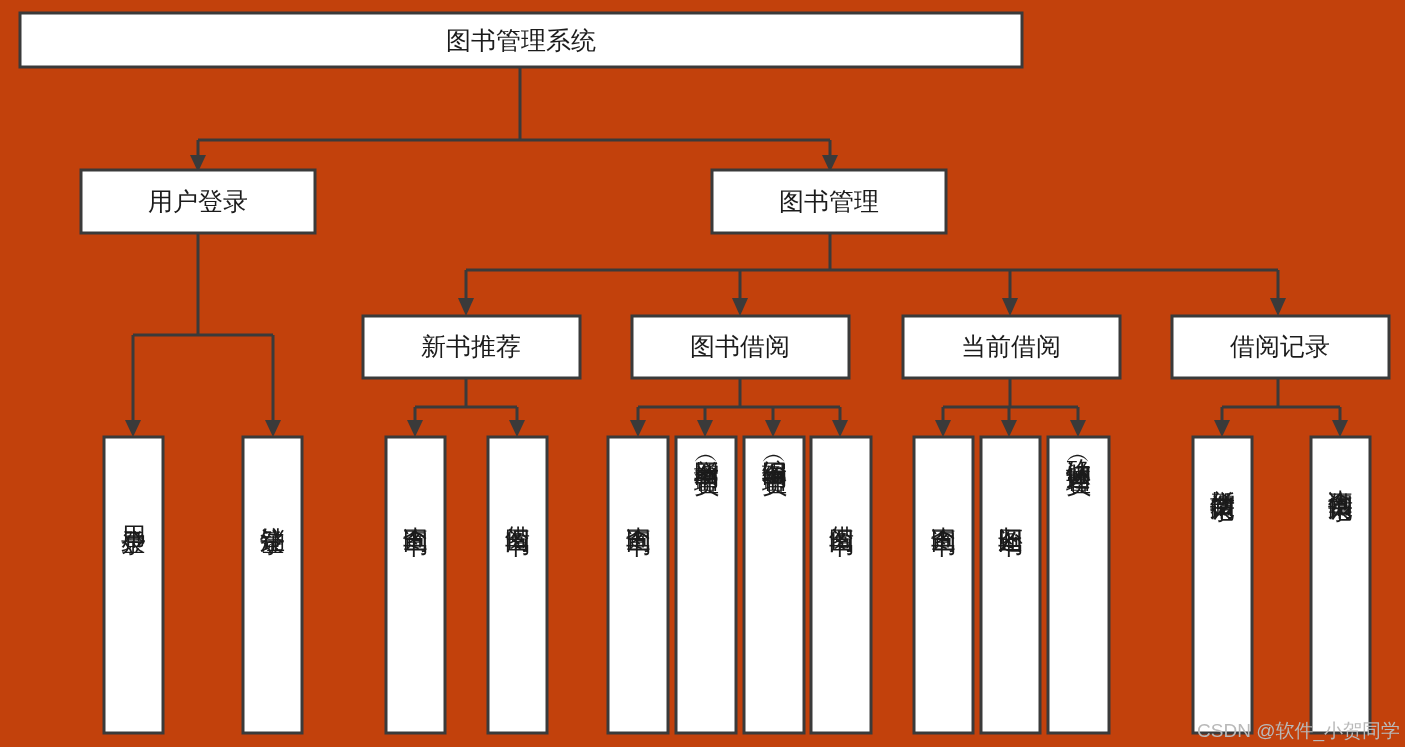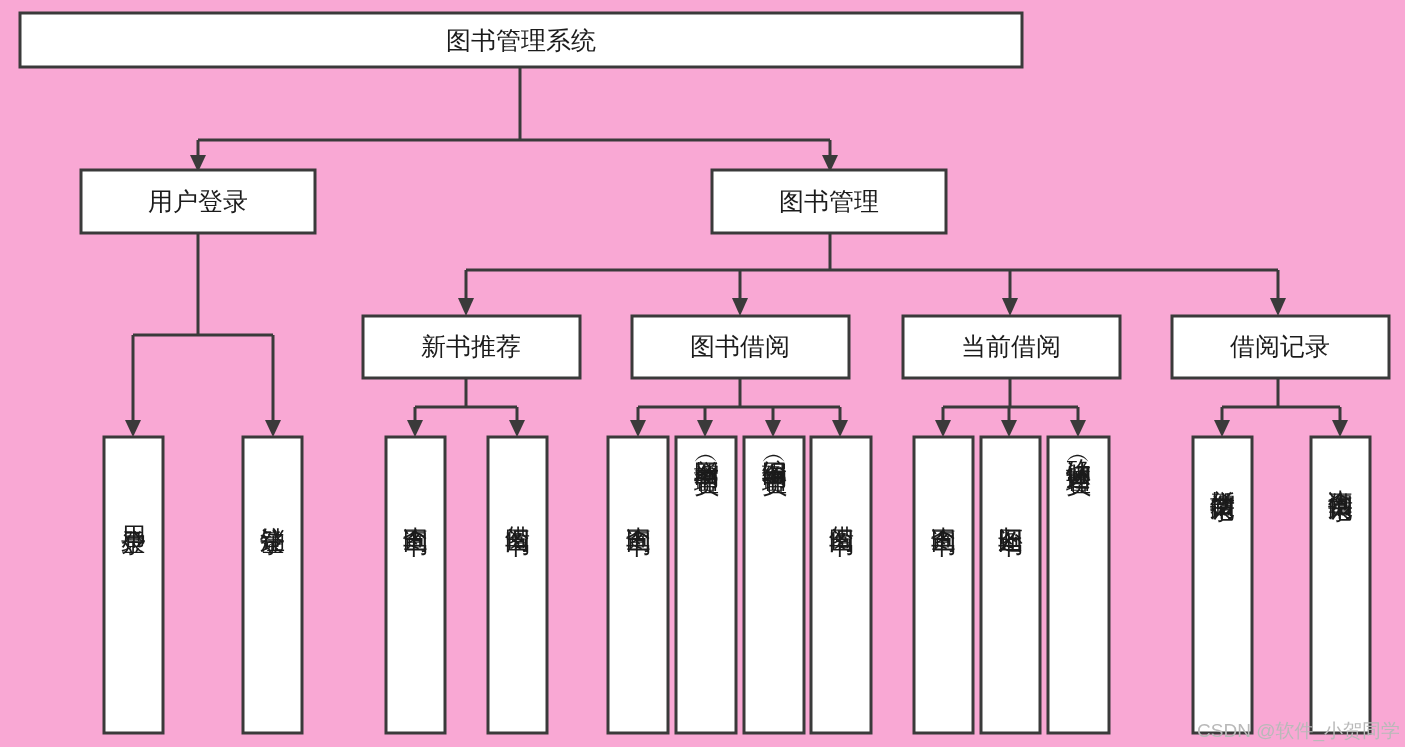--- a/index.html
+++ b/index.html
@@ -8,21 +8,21 @@
     padding: 0;
     background: #ffffff;
   }
   body {
     font-family: "Liberation Sans", "DejaVu Sans", sans-serif;
   }
   #diagram-root {
     position: relative;
     width: 1405px;
     height: 747px;
-    background: #f9a8d4;
+    background: #c2410c;
     overflow: hidden;
   }
   svg.diagram-canvas {
     position: absolute;
     top: 0;
     left: 0;
     width: 1405px;
     height: 747px;
     display: block;
   }

